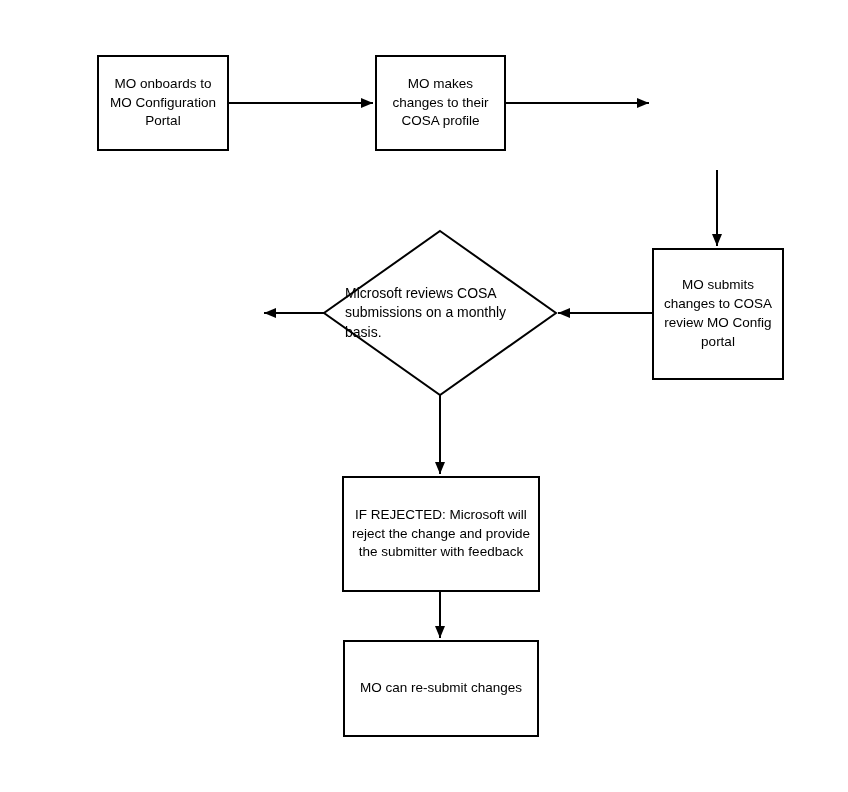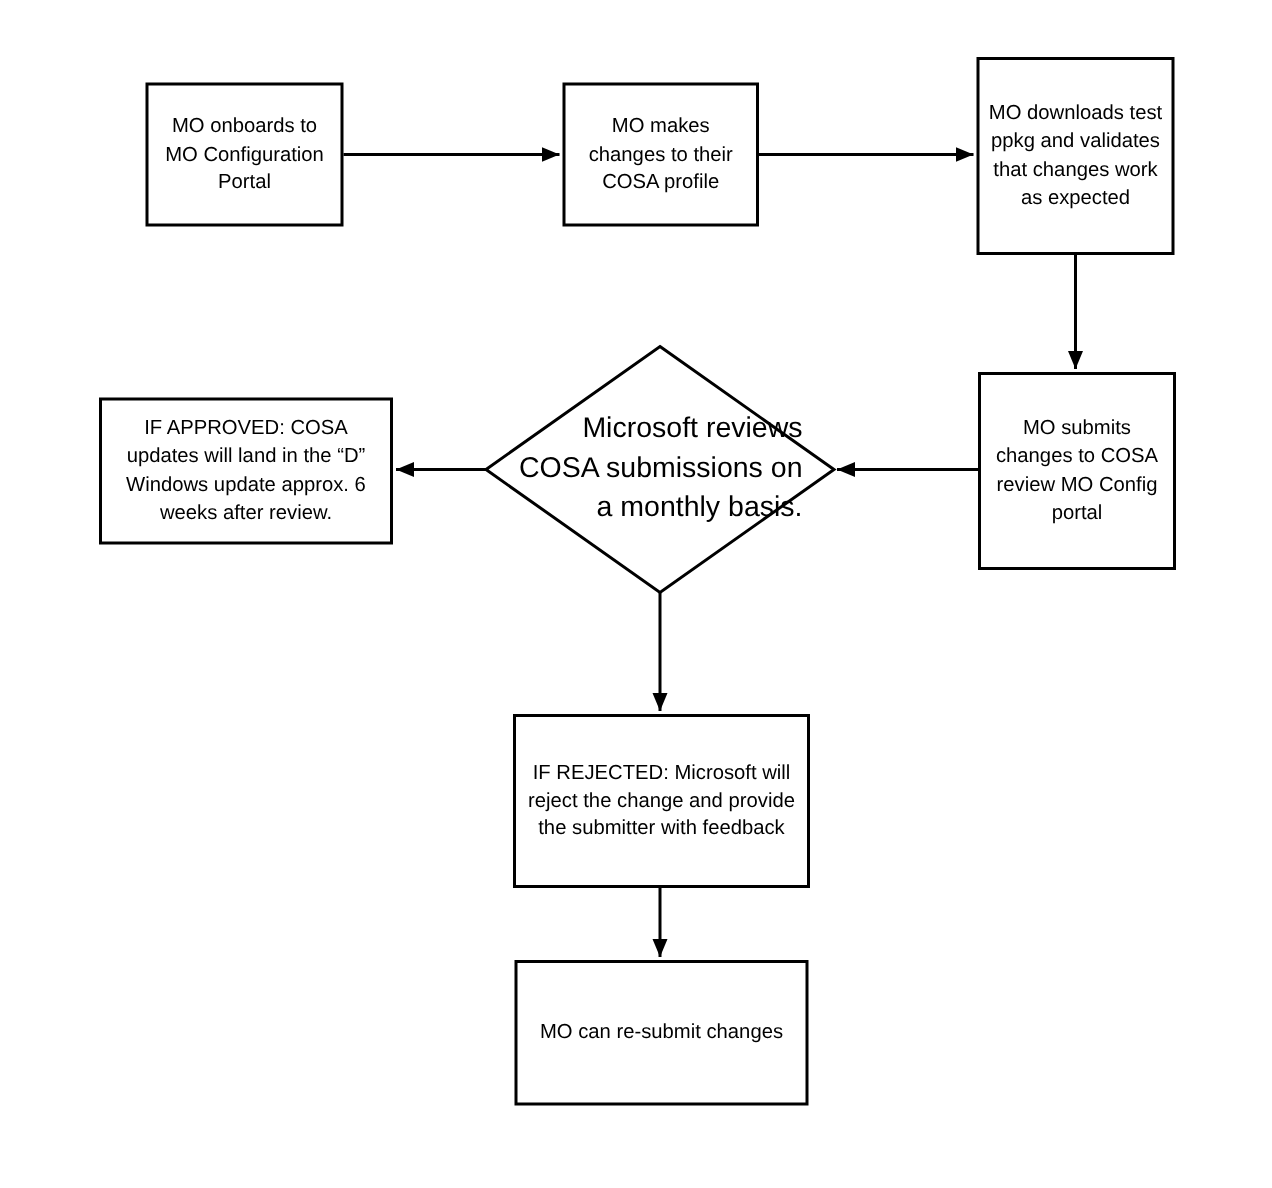--- a/index.html
+++ b/index.html
@@ -43,22 +43,22 @@
     text-align: center;
     font-size: 13.5px;
     line-height: 1.4;
     padding: 2px 6px;
   }
   .diamond-label {
     position: absolute;
     display: flex;
     align-items: center;
     justify-content: center;
-    text-align: right;
-    font-size: 19px;
+    text-align: left;
+    font-size: 14px;
     line-height: 1.4;
   }
 </style>
 </head>
 <body>
 
 <div class="canvas">
 
   <svg class="connectors" width="848" height="792" viewBox="0 0 848 792" xmlns="http://www.w3.org/2000/svg">
     <defs>
@@ -79,35 +79,29 @@
   </svg>
 
   <div class="node" style="left:97px; top:55px; width:132px; height:96px;text-align:center;">
     <span>MO onboards to MO Configuration Portal</span>
   </div>
 
   <div class="node" style="left:375px; top:55px; width:131px; height:96px;">
     <span>MO makes changes to their COSA profile</span>
   </div>
 
-  <div class="node" style="left:651px; top:38px; width:132px; height:132px;">
-    <span>MO downloads test ppkg and validates that changes work as expected</span>
-  </div>
 
   <div class="node" style="left:652px; top:248px; width:132px; height:132px;">
     <span>MO submits changes to COSA review MO Config portal</span>
   </div>
 
   <div class="diamond-label" style="left:345px; top:272px; width:190px; height:82px;">
     <span>Microsoft reviews COSA submissions on a monthly basis.</span>
   </div>
 
-  <div class="node" style="left:66px; top:265px; width:196px; height:98px;">
-    <span>IF APPROVED:  COSA updates will land in the “D” Windows update approx. 6 weeks after review.</span>
-  </div>
 
   <div class="node" style="left:342px; top:476px; width:198px; height:116px;">
     <span>IF REJECTED:  Microsoft will reject the change and provide the submitter with feedback</span>
   </div>
 
   <div class="node" style="left:343px; top:640px; width:196px; height:97px;">
     <span>MO can re-submit changes</span>
   </div>
 
 </div>

